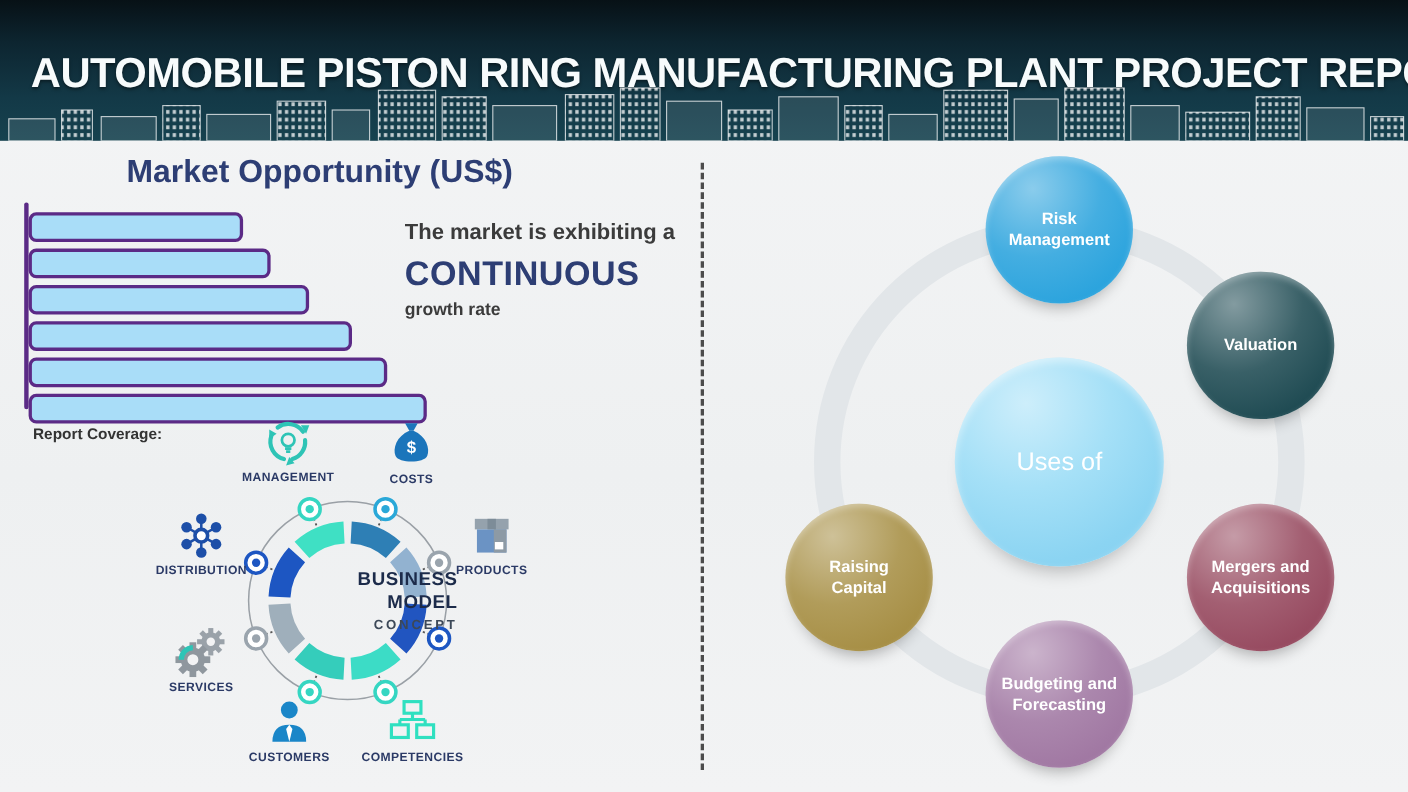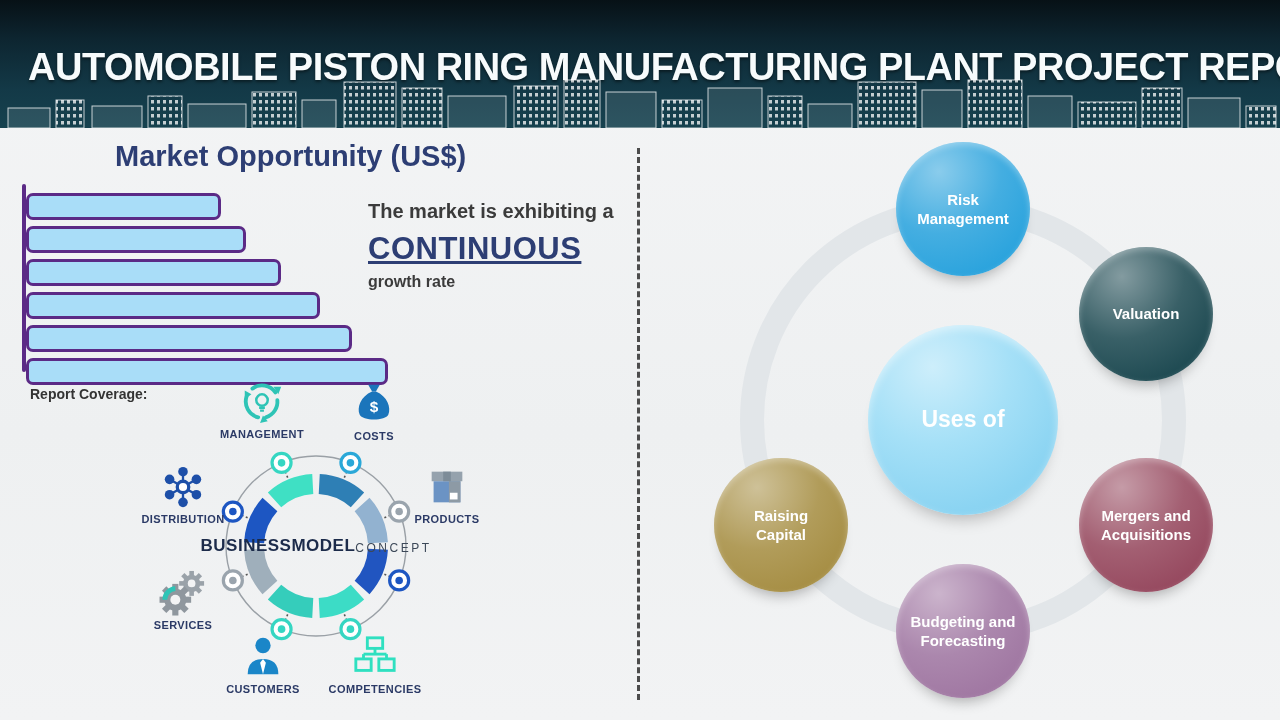--- a/index.html
+++ b/index.html
@@ -13,47 +13,47 @@
                 color:#f7fbfc;letter-spacing:-0.5px;white-space:nowrap;text-shadow:0 2px 3px rgba(0,0,0,.45);}
   .skyline{position:absolute;left:0;bottom:0;}
   
   .mo-title{position:absolute;left:115px;top:140px;font-size:29px;font-weight:700;color:#2d3e74;}
   .chart{position:absolute;left:22px;top:184px;width:400px;height:190px;}
   .chart-axis{position:absolute;left:0;top:0;height:188px;width:4px;background:#5b2a86;border-radius:2px;}
   .bars{position:absolute;left:4px;top:9px;}
   .bar{height:21px;margin-bottom:6px;background:#a9ddf8;border:3px solid #5b2a86;border-radius:7px;}
   .note{position:absolute;left:368px;top:200px;width:270px;color:#3b3b3b;}
   .note-line1{font-size:20px;font-weight:700;}
-  .note-em{font-size:31px;font-weight:700;color:#2d3e74;margin:8px 0 6px 0;letter-spacing:0.5px;text-decoration:underline;}
+  .note-em{font-size:31px;font-weight:700;color:#2d3e74;margin:8px 0 6px 0;letter-spacing:0.5px;}
   .note-line2{font-size:16px;font-weight:700;}
   .rc-label{position:absolute;left:30px;top:386px;font-size:14px;font-weight:700;color:#333;}
   
   .bm-wrap{position:absolute;left:216px;top:446px;width:200px;height:200px;}
-  .bm-center{position:absolute;inset:0;display:flex;flex-direction:row;align-items:center;justify-content:center;text-align:center;pointer-events:none;}
+  .bm-center{position:absolute;inset:0;display:flex;flex-direction:column;align-items:flex-end;justify-content:center;text-align:center;pointer-events:none;}
   .bm-line{font-size:17px;font-weight:800;color:#1c2b4a;line-height:1.2;letter-spacing:0.5px;}
-  .bm-line3{font-size:12px;color:#3c4858;letter-spacing:2.5px;margin-top:3px;font-weight:400;}
+  .bm-line3{font-size:12px;color:#3c4858;letter-spacing:2.5px;margin-top:3px;font-weight:700;}
   .bm-item{position:absolute;width:110px;display:flex;flex-direction:column;align-items:center;gap:3px;}
   .bm-label{font-size:11px;font-weight:700;color:#2b3a66;letter-spacing:0.4px;text-align:center;}
   .bm-management{left:207px;top:379px}.bm-costs{left:319px;top:381px}
   .bm-distribution{left:128px;top:464px}.bm-products{left:392px;top:464px}
   .bm-services{left:128px;top:570px}.bm-revenue{left:392px;top:572px}
   .bm-customers{left:208px;top:634px}.bm-competencies{left:320px;top:634px}
   
   .divider{position:absolute;left:637px;top:148px;height:552px;width:0;border-left:3px dashed #4c4c4c;}
   
   .ucm-ring{position:absolute;left:740px;top:197px;width:398px;height:398px;border:24px solid #e2e6e9;border-radius:50%;}
   .sat{position:absolute;width:134px;height:134px;border-radius:50%;display:flex;align-items:center;justify-content:center;
        text-align:center;color:#fff;font-weight:700;font-size:15px;line-height:1.3;padding:14px;box-sizing:border-box;
        box-shadow:0 12px 14px -9px rgba(0,0,0,.3), inset 0 3px 6px rgba(255,255,255,.35);}
   .sat-0{left:896px;top:142px}.sat-1{left:1079px;top:247px}.sat-2{left:714px;top:247px}
   .sat-3{left:714px;top:458px}.sat-4{left:1079px;top:458px}.sat-5{left:896px;top:564px}
   .ucm-center{position:absolute;left:868px;top:325px;width:190px;height:190px;border-radius:50%;
        background:radial-gradient(circle at 34% 22%, #cdeefb 0%, #a5e0f7 40%, #8bd4f2 75%, #83cfef 100%);
        display:flex;flex-direction:column;align-items:center;justify-content:center;
-       color:#fff;font-weight:700;font-size:23px;line-height:1.3;
+       color:#fff;font-weight:400;font-size:23px;line-height:1.3;
        box-shadow:0 14px 16px -10px rgba(0,0,0,.25), inset 0 4px 8px rgba(255,255,255,.5);gap:24px;}
   
   .logo{position:absolute;left:1080px;top:648px;display:flex;align-items:center;}
   .logo-text{font-size:47px;font-weight:700;color:#29a9e2;letter-spacing:-2px;line-height:0.9;}
   .logo-bar{width:4px;height:40px;background:#141414;margin:0 7px 0 6px;}
   .logo-tag{font-size:11px;font-weight:800;color:#1b1b1b;line-height:1.2;letter-spacing:0.2px;}
 </style>
 </head>
 <body>
 

